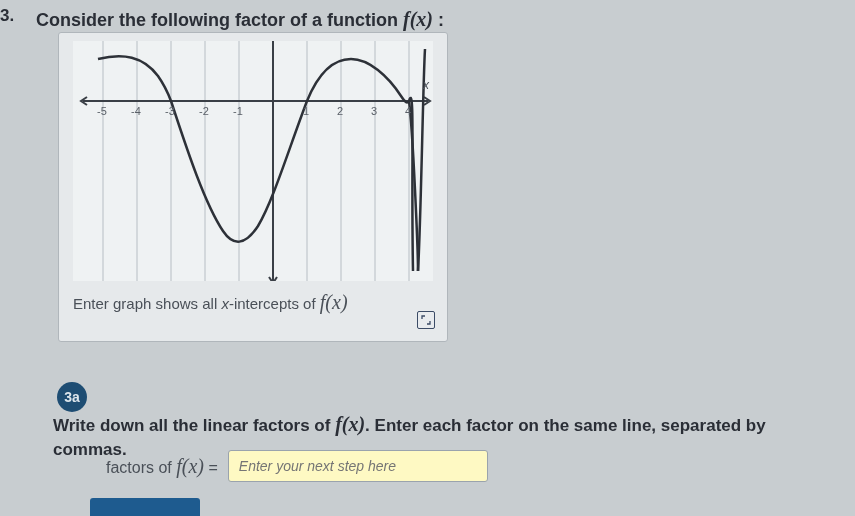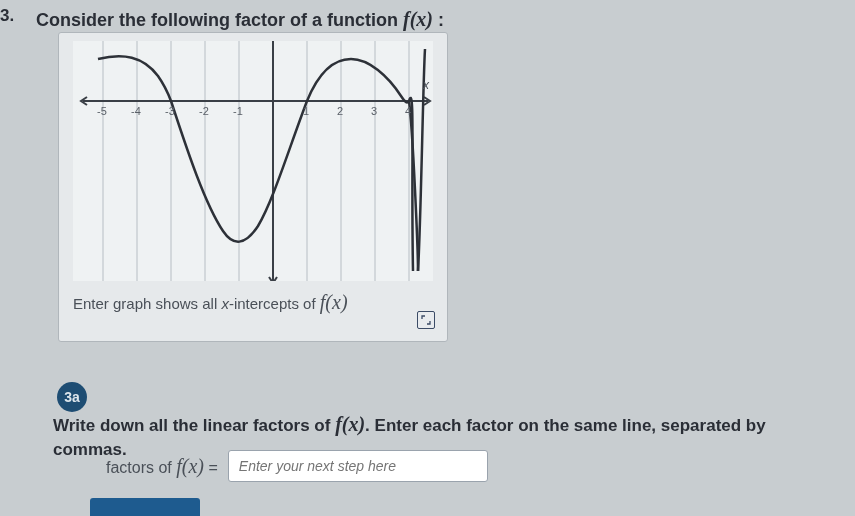--- a/index.html
+++ b/index.html
@@ -111,21 +111,21 @@
       margin-left: 16px;
     }
     .answer-label {
       font-size: 16px;
       color: #4a5058;
     }
     .answer-input {
       width: 260px;
       height: 32px;
       border: 1px solid #9aa3ad;
-      background: #ffffff;
+      background: #fef9c3;
       border-radius: 3px;
       padding: 0 10px;
       font-size: 14px;
       color: #7a8490;
       font-style: italic;
     }
     .blue-bar {
       position: absolute;
       top: 498px;
       left: 90px;

